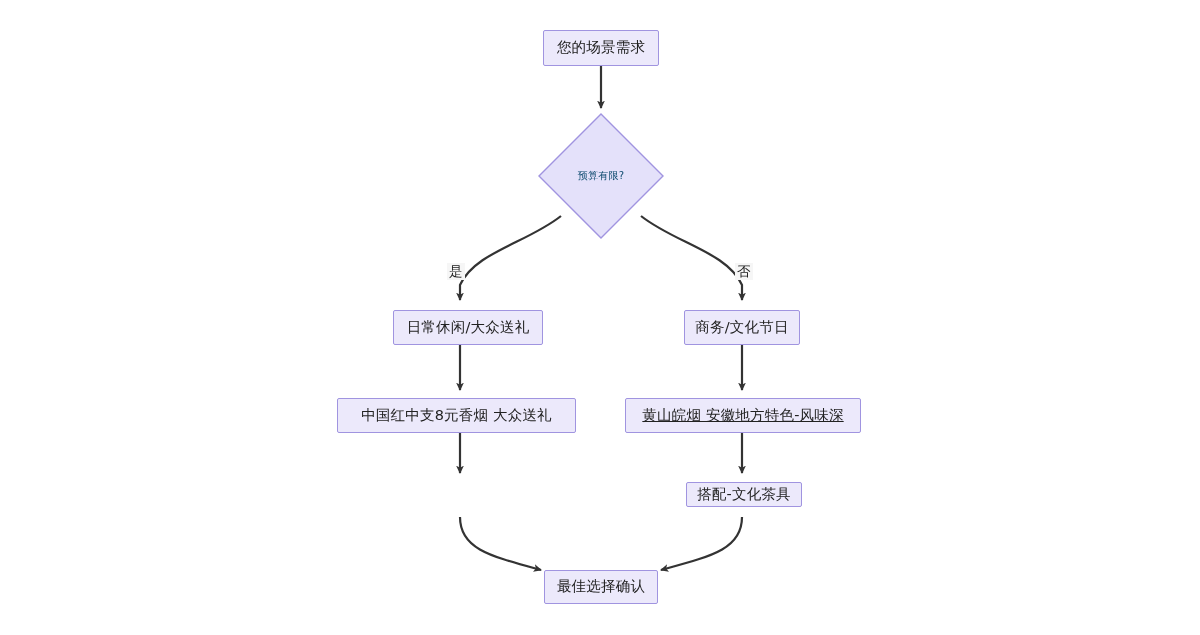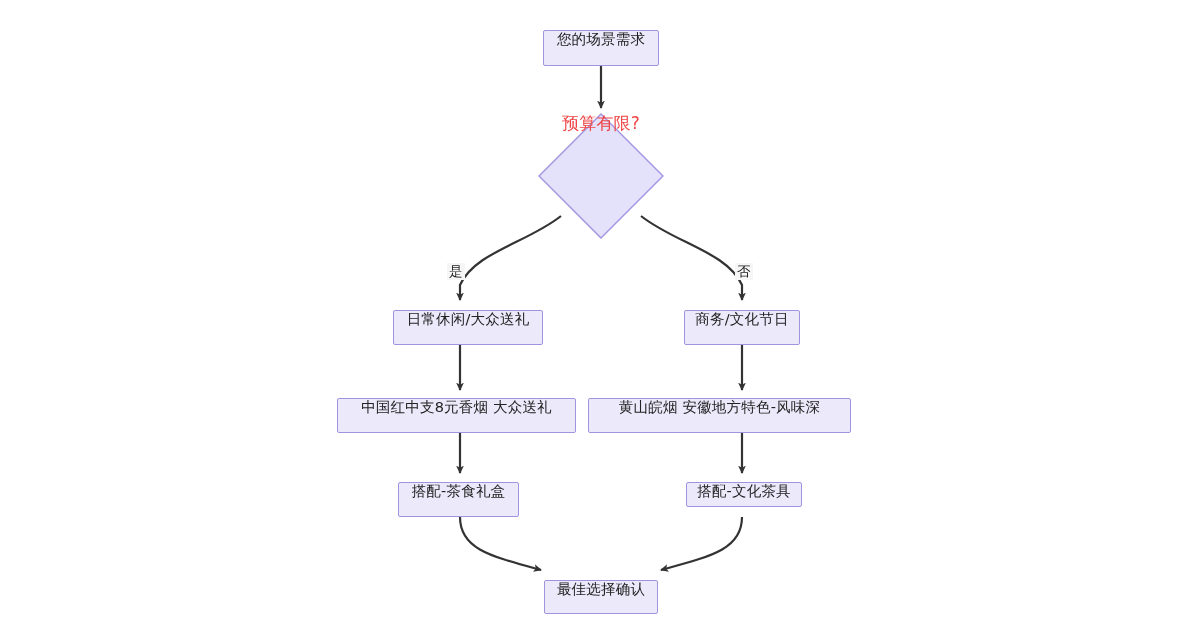--- a/index.html
+++ b/index.html
@@ -30,20 +30,21 @@
     height: 635px;
     pointer-events: none;
   }
   .node {
     position: absolute;
     box-sizing: border-box;
     background: #ECE9FB;
     border: 1px solid #A094E0;
     border-radius: 2px;
     display: flex;
+    align-items: center;
     justify-content: center;
     color: #222222;
     font-size: 14.5px;
     line-height: 1.2;
     white-space: nowrap;
     letter-spacing: 0.2px;
   }
   .node.decision {
     background: transparent;
     border: none;
@@ -52,22 +53,22 @@
   .diamond-shape {
     position: absolute;
     left: 0;
     top: 0;
     width: 100%;
     height: 100%;
   }
   .diamond-label {
     position: relative;
     z-index: 2;
-    color: #ef4444;
-    font-size: 17px;
+    color: #0c4a6e;
+    font-size: 10px;
     white-space: nowrap;
   }
   .edge-label {
     position: absolute;
     background: #f6f6f6;
     color: #1b1b1b;
     font-size: 13.5px;
     line-height: 1.1;
     padding: 1px 2px;
     white-space: nowrap;
@@ -124,29 +125,26 @@
   </div>
 
   <div class="node" style="left:684px; top:310px; width:116px; height:35px;">
     <span>商务/文化节日</span>
   </div>
 
   <div class="node" style="left:337px; top:398px; width:239px; height:35px;">
     <span>中国红中支8元香烟 大众送礼</span>
   </div>
 
-  <div class="node" style="left:588px; top:398px; width:263px; height:35px;">
+  <div class="node" style="left:625px; top:398px; width:236px; height:35px;text-decoration:underline;">
     <span>黄山皖烟 安徽地方特色-风味深</span>
   </div>
 
-  <div class="node" style="left:398px; top:482px; width:121px; height:35px;">
-    <span>搭配-茶食礼盒</span>
-  </div>
 
   <div class="node" style="left:686px; top:482px; width:116px; height:25px;">
     <span>搭配-文化茶具</span>
   </div>
 
-  <div class="node" style="left:544px; top:570px; width:114px; height:34px;margin-top:10px;">
+  <div class="node" style="left:544px; top:570px; width:114px; height:34px;">
     <span>最佳选择确认</span>
   </div>
 
 </div>
 
 </body></html>

